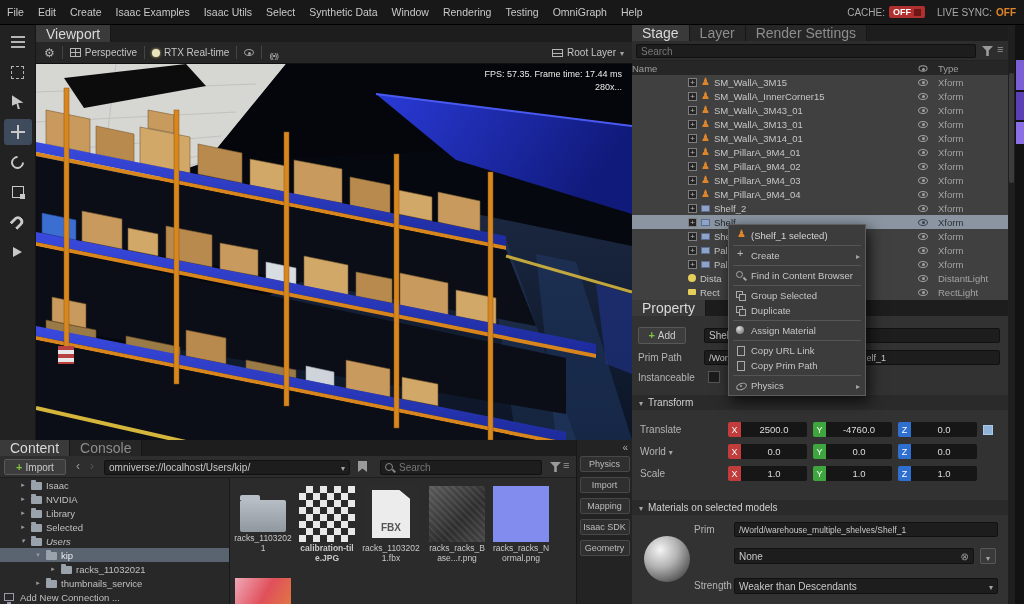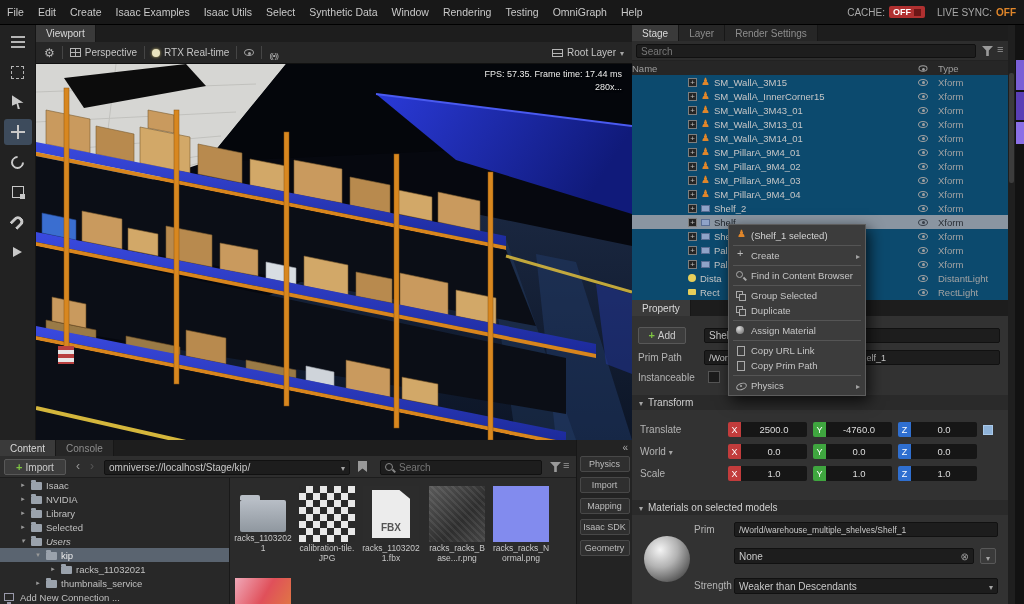--- a/index.html
+++ b/index.html
@@ -1,21 +1,21 @@
 <!DOCTYPE html>
 <html><head>
 <meta charset="utf-8">
 <style>
 *{margin:0;padding:0;box-sizing:border-box}
 html,body{width:1024px;height:604px;overflow:hidden}
 body{position:relative;background:#141414;font-family:"Liberation Sans",sans-serif;color:#ccc}
 .abs{position:absolute}
 .panel{position:absolute;background:#323232}
 .tabstrip{background:#1d1d1d;display:flex;align-items:stretch;height:16px}
-.tab{font-size:10px;color:#8d8d8d;padding:0 10px;background:#262626;border-right:1px solid #171717;display:flex;align-items:center;white-space:nowrap}
+.tab{font-size:14px;color:#8d8d8d;padding:0 10px;background:#262626;border-right:1px solid #171717;display:flex;align-items:center;white-space:nowrap}
 .tab.active{background:#3a3a3a;color:#d9d9d9}
 .field{background:#1d1d1d;border:1px solid #111;color:#c9c9c9;font-size:10px;display:flex;align-items:center;padding:0 4px;border-radius:2px;overflow:hidden;white-space:nowrap}
 .btn{position:absolute;background:#3d3d3d;border:1px solid #585858;border-radius:2px;display:flex;align-items:center;justify-content:center;gap:3px;font-size:10px;color:#ccc}
 .plusg::before{content:"+";color:#7ec442;font-weight:bold;font-size:11px;line-height:1}
 .caret-down::before{content:"▾";font-size:8px;color:#a5a5a5}
 .caret-right::before{content:"▸";font-size:8px;color:#a5a5a5}
 
 #menubar{position:absolute;left:0;top:0;width:1024px;height:25px;background:#181818;display:flex;align-items:center;border-bottom:1px solid #000}
 #menu-items{display:flex;height:100%}
 .menu-item{padding:0 7px;font-size:10.5px;color:#c9c9c9;display:flex;align-items:center}
@@ -46,21 +46,21 @@
 .gear{font-size:12px;color:#b5b5b5;line-height:1}
 .vgrid{width:11px;height:9px;border:1px solid #b5b5b5;background:linear-gradient(#b5b5b5,#b5b5b5) 50% 0/1px 100% no-repeat,linear-gradient(#b5b5b5,#b5b5b5) 0 50%/100% 1px no-repeat}
 .vbulb{width:8px;height:8px;border-radius:50%;background:#e9e3c0;box-shadow:0 0 3px #cfc077}
 .eye{width:10px;height:7px;border:1px solid #a0a0a0;border-radius:50%;position:relative;display:inline-block}
 .eye::after{content:"";position:absolute;left:3px;top:1.5px;width:3px;height:3px;border-radius:50%;background:#a0a0a0}
 .vaudio::before{content:"((•))";font-size:8px;color:#b5b5b5;letter-spacing:-1px}
 .vlayers{width:11px;height:8px;border:1px solid #b5b5b5;background:linear-gradient(#b5b5b5,#b5b5b5) 0 60%/100% 1px no-repeat}
 #vp-scene{position:absolute;left:36px;top:64px;width:596px;height:376px;overflow:hidden;background:#a16207}
 #hud{position:absolute;right:10px;top:4px;text-align:right;font-size:9px;color:#ececec;text-shadow:0 1px 2px #000;line-height:1.4}
 
-#stage-panel{left:632px;top:25px;width:376px;height:275px;background:#0c4a6e}
+#stage-panel{left:632px;top:25px;width:376px;height:275px;background:#404040}
 #stage-search-row{position:absolute;left:0;top:16px;width:376px;height:20px;background:#2d2d2d;border-bottom:1px solid #222}
 .search-input{position:absolute;background:#1d1d1d;border:1px solid #101010;color:#ccc;font-size:10px;padding:0 4px;border-radius:2px;outline:none}
 .search-input::placeholder{color:#777}
 .funnel{width:11px;height:10px;background:#9a9a9a;clip-path:polygon(0 0,100% 0,62% 45%,62% 100%,38% 100%,38% 45%)}
 .hamb{font-size:11px;color:#9a9a9a;line-height:1}
 #stage-header{position:absolute;left:0;top:36px;width:376px;height:14px;background:#262626;font-size:9.5px;color:#9f9f9f;display:flex;align-items:center}
 #stage-rows{position:absolute;left:0;top:50px;width:376px;height:224px;overflow:hidden}
 .srow{height:14px;display:flex;align-items:center;font-size:9.5px;color:#c6c6c6;position:relative}
 .srow.sel{background:#8a95a1;color:#1e242b}
 .srow .type{position:absolute;left:306px;color:#a3a3a3}
@@ -557,21 +557,21 @@
       <div class="tab">Console</div>
     </div>
   <div id="content-toolbar">
     <div class="btn" style="left:4px;top:3px;width:62px;height:16px;position:absolute">
       <span class="plusg"></span>
       <span>Import</span>
     </div>
     <span class="chev" style="left:76px">‹</span>
     <span class="chev" style="left:90px;color:#555">›</span>
     <div class="field abs" style="left:104px;top:4px;width:246px;height:15px">
-      <span>omniverse://localhost/Stage/kip/</span>
+      <span>omniverse://localhost/Users/kip/</span>
       <span class="caret-down" style="margin-left:auto"></span>
     </div>
     <span class="bookmark abs" style="left:358px;top:5px"></span>
     <div class="field abs" style="left:380px;top:4px;width:162px;height:15px;gap:4px">
       <span class="mag"></span>
       <span style="color:#777">Search</span>
     </div>
     <span class="funnel abs" style="left:550px;top:6px"></span>
     <span class="hamb abs" style="left:563px;top:4px">≡</span>
   </div>
@@ -619,21 +619,21 @@
       <div class="trow" style="padding-left: 4px;">
         <span class="moni"></span>
         <span class="tlbl">Add New Connection ...</span>
       </div>
     </div>
   <div id="content-grid">
       <div class="fitem" style="left: 4px; top: 8px;">
         <div class="big-folder"></div>
         <div class="lbl">racks_11032021</div>
       </div>
-      <div class="fitem" style="left: 68px; top: 8px;">
+      <div class="fitem" style="left: 68px; top: 8px; font-weight: bold;">
         <div class="thumb checker"></div>
         <div class="lbl">calibration-tile.JPG</div>
       </div>
       <div class="fitem" style="left: 132px; top: 8px;">
         <div class="thumb fbxwrap">
           <div class="fbx-page">
             <span>FBX</span>
           </div>
         </div>
         <div class="lbl">racks_11032021.fbx</div>

